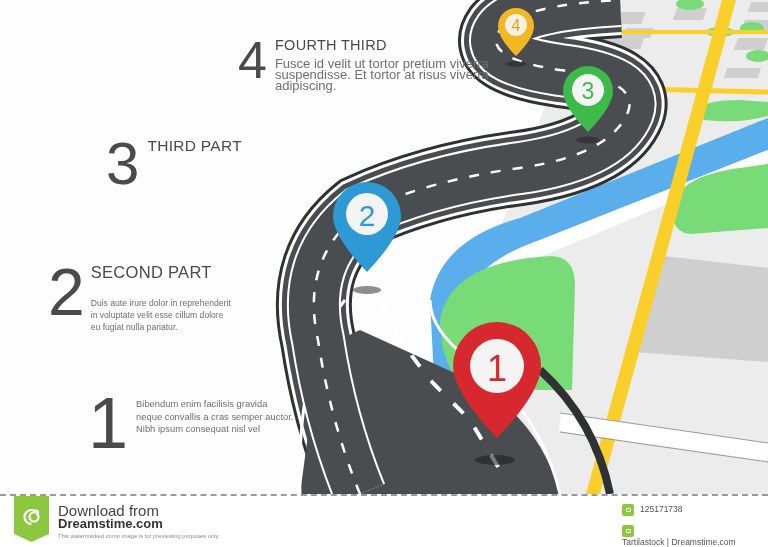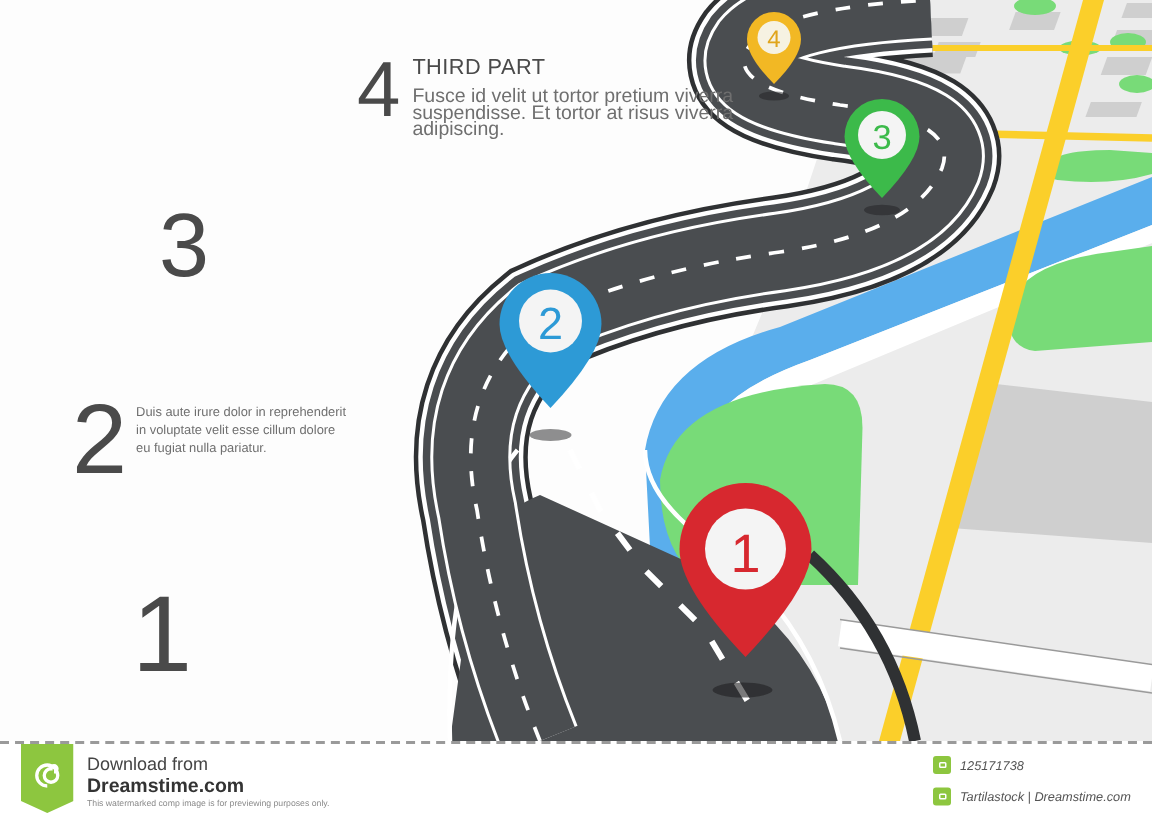--- a/index.html
+++ b/index.html
@@ -21,40 +21,40 @@
     .step-4 .desc { font-size: 13px; line-height: 11px; margin-top: 5px; }
 
     .step-3 { left: 106px; top: 137px; }
     .step-3 .num { font-size: 60px; margin-right: 8px; margin-top: -3px; }
     .step-3 .title { font-size: 15.5px; margin-top: 1px; }
     .step-3 .desc { font-size: 8.2px; line-height: 11.5px; margin-top: 5px; }
 
     .step-2 { left: 48px; top: 263px; }
     .step-2 .num { font-size: 66px; margin-right: 6px; margin-top: -4px; }
     .step-2 .title { font-size: 16.5px; margin-top: 1px; }
-    .step-2 .desc { font-size: 8.6px; line-height: 12px; margin-top: 5px; }
+    .step-2 .desc { font-size: 8.6px; line-height: 12px; margin-top: 16px; }
 
     .step-1 { left: 88px; top: 393px; }
     .step-1 .num { font-size: 72px; margin-right: 8px; margin-top: -6px; }
     .step-1 .title { font-size: 17.5px; margin-top: 1px; }
     .step-1 .desc { font-size: 9.4px; line-height: 12.5px; margin-top: 5px; }
 
     .pin-label { font-family: "Liberation Sans", sans-serif; font-weight: 400; }
 
     
     .footer { position: absolute; left: 0; top: 494px; width: 768px; height: 53px; background: #ffffff; border-top: 2px dashed #9a9a9a; }
     .badge { position: absolute; left: 14px; top: 0; width: 35px; height: 46px; }
-    .ft-line1 { position: absolute; left: 58px; top: 6px; font-size: 12px; color: #444; }
+    .ft-line1 { position: absolute; left: 58px; top: 6px; font-size: 15px; color: #444; }
     .ft-line2 { position: absolute; left: 58px; top: 20px; font-size: 13px; font-weight: 700; color: #333; }
     .ft-line3 { position: absolute; left: 58px; top: 37px; font-size: 5.8px; color: #8a8a8a; }
-    .ft-right { position: absolute; left: 622px; font-size: 8.5px; color: #555; display: flex; align-items: center; font-style: italic; }
+    .ft-right { position: absolute; left: 622px; font-size: 8.5px; color: #555; display: flex; align-items: flex-start; }
     .ft-right .sq { width: 12px; height: 12px; background: #8dc63f; border-radius: 2px; margin-right: 6px; display: inline-flex; align-items: center; justify-content: center; }
     .ft-right .sq span { width: 5px; height: 4px; border: 1px solid #fff; border-radius: 1px; }
     .ft-id { top: 8px; }
-    .ft-credit { top: 29px; }
+    .ft-credit { top: 29px; flex-direction: column; }
   </style>
 </head>
 <body>
 
 <div class="scene">
   <svg class="map-svg" viewBox="0 0 768 494">
 
     <path d="M430,494 L470,300 L520,180 L560,60 L600,0 L768,0 L768,494 Z" fill="#ececec"></path>
 
     <g fill="#cfcfcf">
@@ -135,45 +135,50 @@
     <g>
       <path d="M516,8 A18,18 0 0,1 534,26 Q534,38 516,56 Q498,38 498,26 A18,18 0 0,1 516,8 Z" fill="#f2b824"></path>
       <circle cx="516" cy="25" r="11" fill="#f6f2e2"></circle>
       <text x="516" y="31" text-anchor="middle" font-size="16" fill="#e0a51c" class="pin-label">4</text>
     </g>
   </svg>
 
   <div class="step step-4">
     <div class="num">4</div>
     <div class="text">
-      <div class="title">THIRD PART</div>
+      <div class="title">FOURTH THIRD</div>
       <div class="desc">Fusce id velit ut tortor pretium viverra
 suspendisse. Et tortor at risus viverra
 adipiscing.</div>
     </div>
   </div>
 
   <div class="step step-3">
     <div class="num">3</div>
     <div class="text">
+      <div class="title">THIRD PART</div>
     </div>
   </div>
 
   <div class="step step-2">
     <div class="num">2</div>
     <div class="text">
+      <div class="title">SECOND PART</div>
       <div class="desc">Duis aute irure dolor in reprehenderit
 in voluptate velit esse cillum dolore
 eu fugiat nulla pariatur.</div>
     </div>
   </div>
 
   <div class="step step-1">
     <div class="num">1</div>
     <div class="text">
+      <div class="desc">Bibendum enim facilisis gravida
+neque convallis a cras semper auctor.
+Nibh ipsum consequat nisl vel</div>
     </div>
   </div>
 </div>
 
 <div class="footer">
   <svg class="badge" viewBox="0 0 35 46">
     <path d="M0,0 L35,0 L35,38 L17.5,46 L0,38 Z" fill="#8dc63f"></path>
     <path d="M17.5,28 a7,7 0 1,1 7,-7 a4.5,4.5 0 1,1 -4.5,-4.5 a2,2 0 1,1 2,2" fill="none" stroke="#ffffff" stroke-width="2.2"></path>
   </svg>
   <div class="ft-line1">Download from</div>

